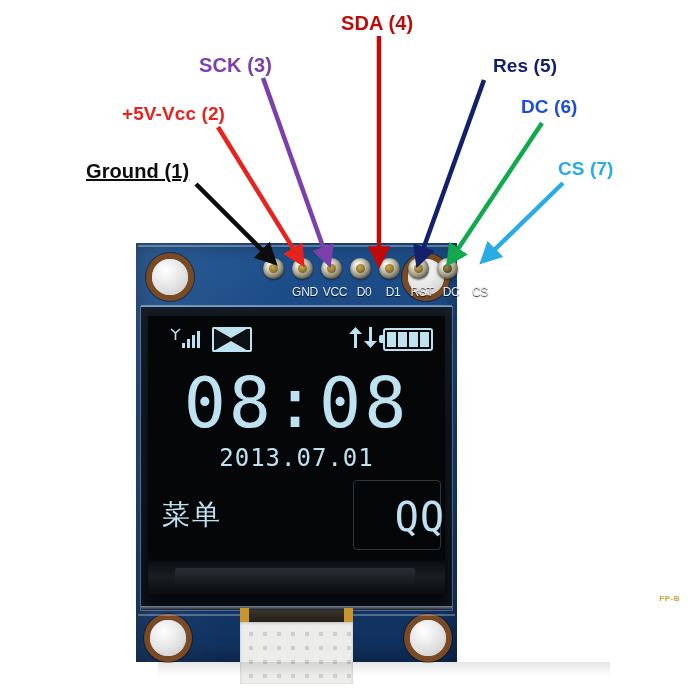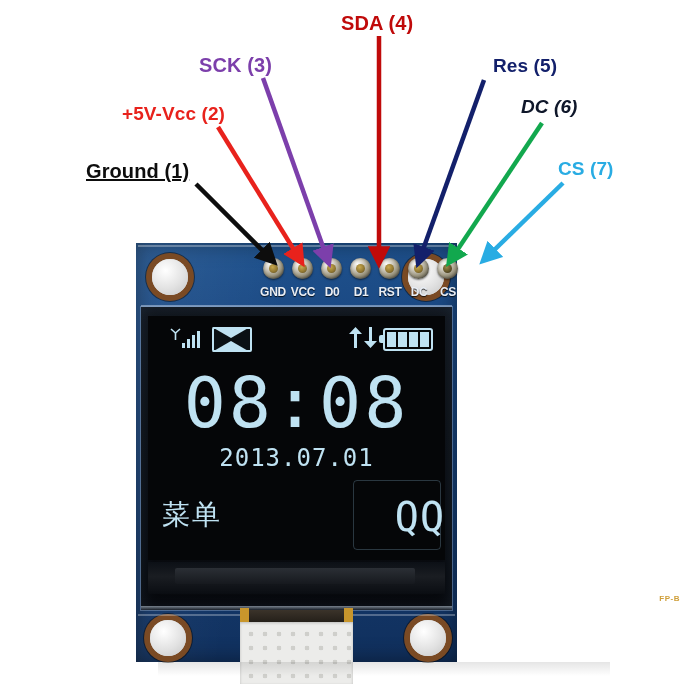--- a/index.html
+++ b/index.html
@@ -51,23 +51,23 @@
   }
   .pad::after{
     content:"";position:absolute;left:6px;top:6px;width:9px;height:9px;border-radius:50%;
     background:radial-gradient(circle at 40% 35%,#c9a94e 0%,#8e7530 60%,#4d4020 100%);
   }
   .pad.dark::after{
     background:radial-gradient(circle at 40% 35%,#9c8a4a 0%,#5d5128 60%,#2e2715 100%);
   }
 
   .padlabel{
-    position:absolute;color:#e9eef5;font-size:12px;font-weight:bold;
+    position:absolute;color:#e9eef5;font-size:12px;font-weight:normal;
     font-family:"Liberation Sans",sans-serif;text-align:center;
-    text-shadow:0 1px 1px rgba(0,0,0,.8);letter-spacing:-.3px;
+    text-shadow:0 1px 1px rgba(0,0,0,.8);letter-spacing:-.3px;margin-left:32px;
   }
 
   
   .glass{
     position:absolute;left:141px;top:307px;width:311px;height:303px;
     background:linear-gradient(180deg,#10151c 0%,#0b0e13 40%,#07090d 100%);
     box-shadow:inset 0 0 16px rgba(90,120,160,.18), 0 0 0 1px rgba(180,200,225,.35);
   }
   .glass-top-edge{
     position:absolute;left:141px;top:305px;width:311px;height:4px;
@@ -297,16 +297,16 @@
     <line x1="484" y1="80" x2="420" y2="258" stroke="#13206b" stroke-width="4.5" marker-end="url(#ah-navy)"></line>
     <line x1="542" y1="123" x2="452" y2="258" stroke="#12a84e" stroke-width="4.5" marker-end="url(#ah-green)"></line>
     <line x1="563" y1="183" x2="487" y2="257" stroke="#29ace3" stroke-width="4.5" marker-end="url(#ah-cyan)"></line>
   </svg>
 
   <div class="callout" style="left:86px;top:160px;font-size:20px;color:#0d0d0d;text-decoration:underline;">Ground (1)</div>
   <div class="callout" style="left:122px;top:103px;font-size:19px;color:#e8221c;">+5V-Vcc (2)</div>
   <div class="callout" style="left:199px;top:54px;font-size:20px;color:#7c3fab;">SCK (3)</div>
   <div class="callout" style="left:341px;top:12px;font-size:20px;color:#c00a0a;">SDA (4)</div>
   <div class="callout" style="left:473px;top:55px;font-size:19px;color:#13206b;margin-left:20px;">Res (5)</div>
-  <div class="callout" style="left:521px;top:96px;font-size:19px;color:#0f172a;font-style:italic;">DC (6)</div>
+  <div class="callout" style="left:521px;top:96px;font-size:19px;color:#1d4ed8;">DC (6)</div>
   <div class="callout" style="left:541px;top:158px;font-size:19px;color:#29ace3;margin-left:17px;">CS (7)</div>
 
 </div>
 
 </body></html>

